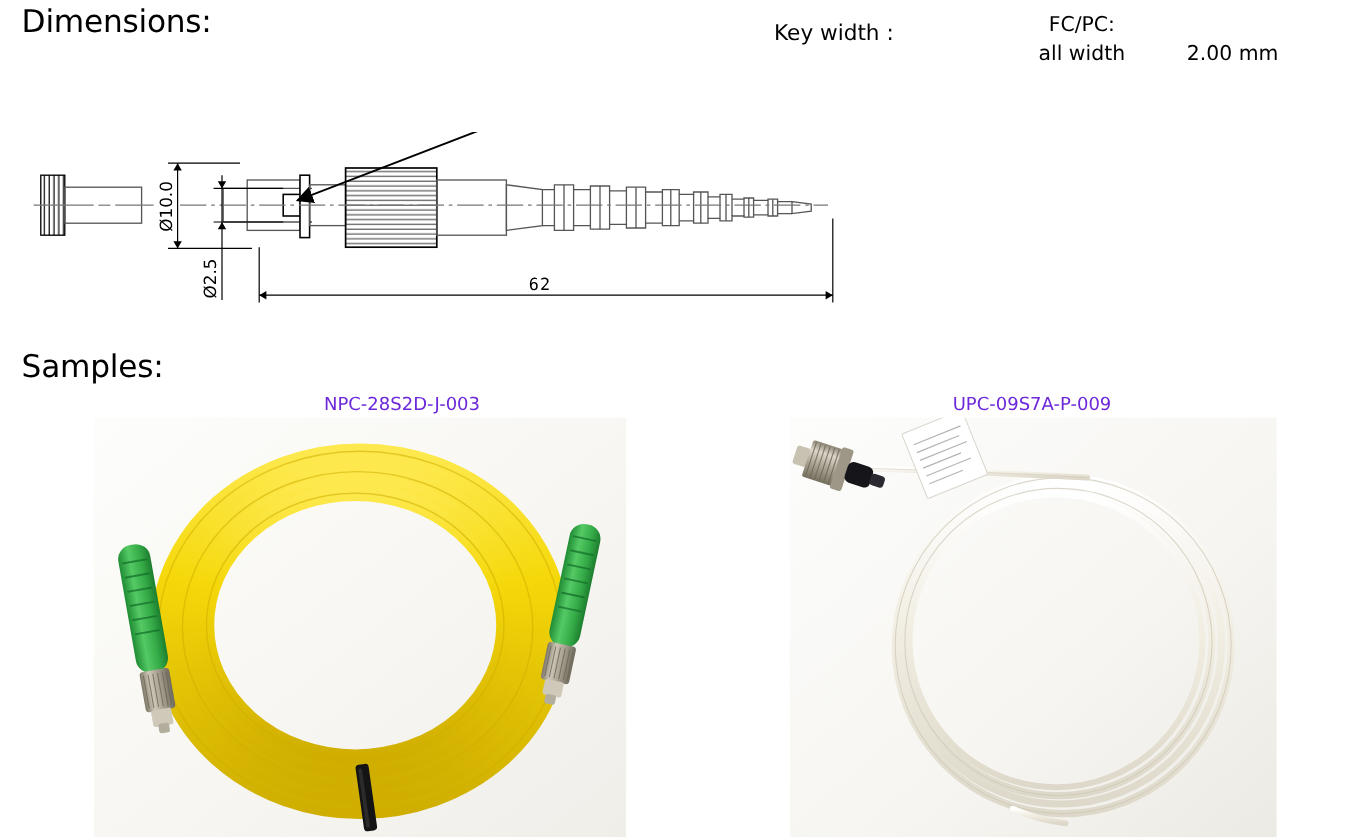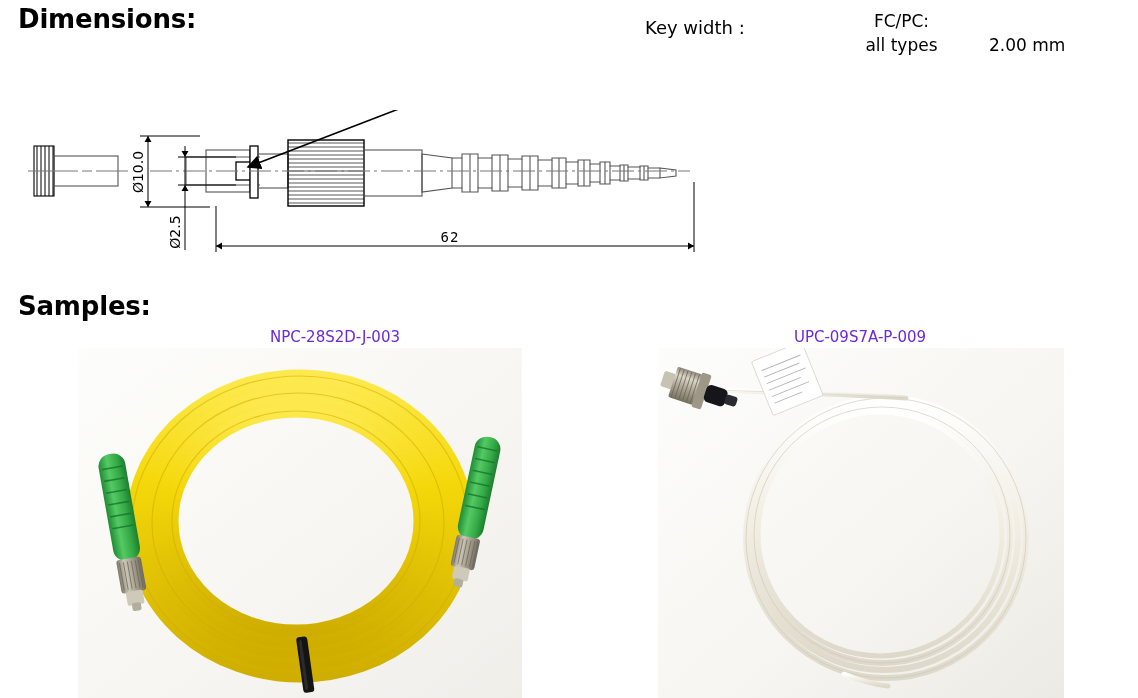--- a/index.html
+++ b/index.html
@@ -5,21 +5,21 @@
   html,body{margin:0;padding:0;}
   body{
     width:1138px;height:698px;background:#ffffff;
     font-family:"DejaVu Sans","Liberation Sans",sans-serif;
     position:relative;overflow:hidden;
   }
   .abs{position:absolute;}
 
   
   .heading{
-    font-weight:bold;font-size:26px;color:#000;letter-spacing:-0.2px;
+    font-weight:normal;font-size:26px;color:#000;letter-spacing:-0.2px;
     font-family:"DejaVu Sans","Liberation Sans",sans-serif;
   }
   #dimensions-heading{left:18px;top:4px;}
   #samples-heading{left:18px;top:291px;}
 
   
   .anno{font-size:18px;color:#000;font-family:"DejaVu Sans","Liberation Sans",sans-serif;white-space:nowrap;}
 
   #keywidth-label{left:645px;top:17px;}
 
@@ -55,21 +55,21 @@
 <div class="abs anno" id="keywidth-label">Key width :</div>
 
 <div class="abs" id="spec-table">
   <table>
     <tbody>
       <tr>
         <td class="lab">FC/PC:</td>
         <td class="val"></td>
       </tr>
       <tr>
-        <td class="lab">all types</td>
+        <td class="lab">all width</td>
         <td class="val">2.00 mm</td>
       </tr>
     </tbody>
   </table>
 </div>
 
 <div class="abs" id="drawing">
 <svg width="760" height="175" viewBox="0 0 760 175" xmlns="http://www.w3.org/2000/svg">
   <defs>
 

